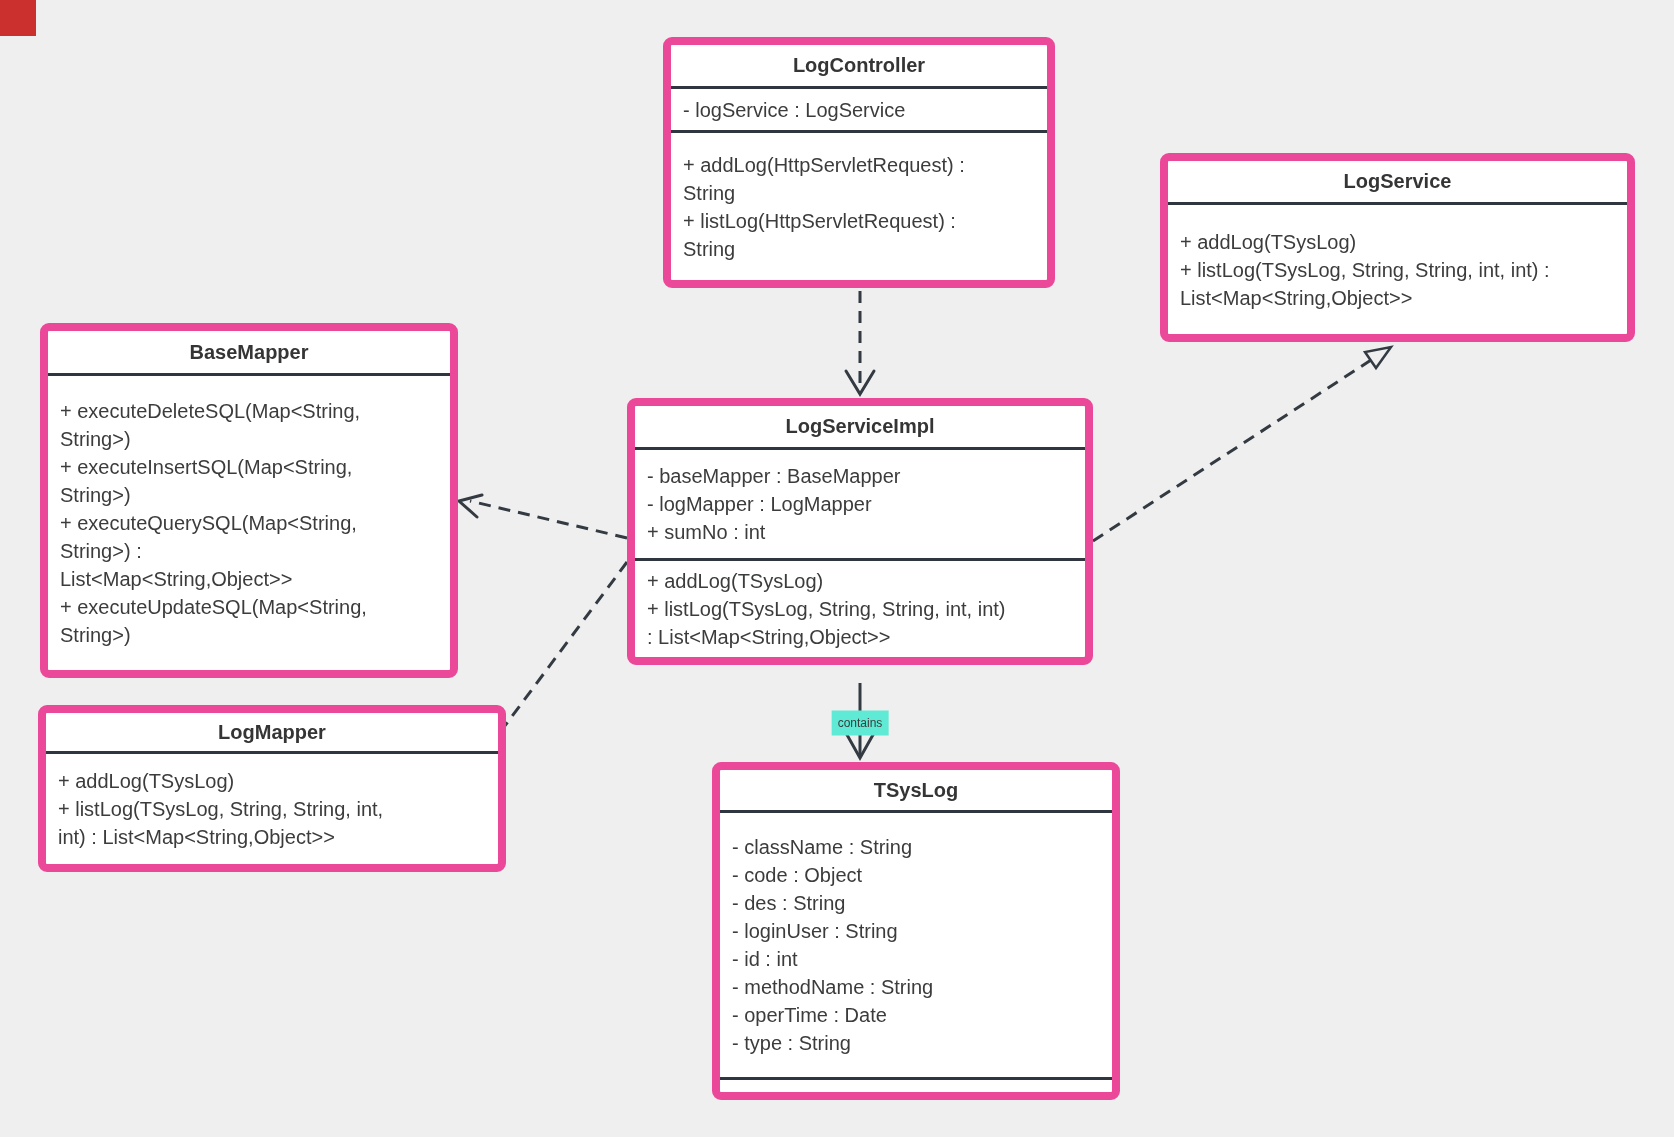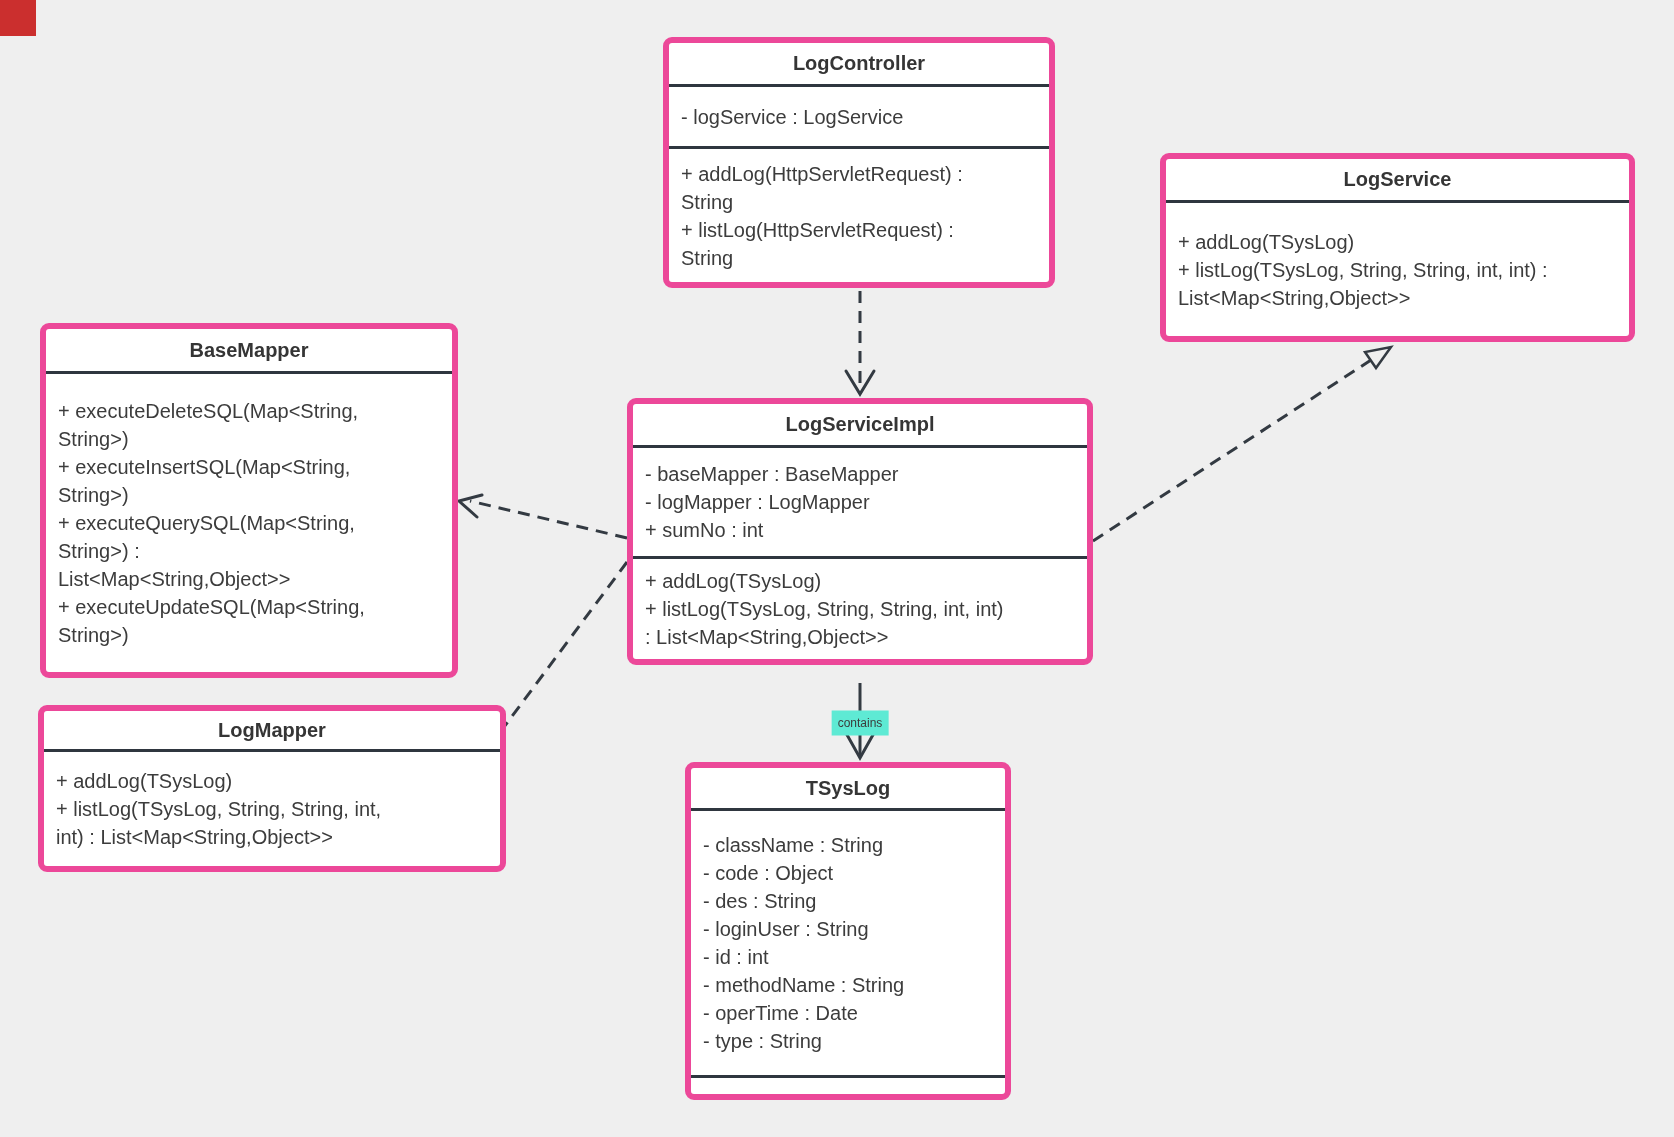--- a/index.html
+++ b/index.html
@@ -6,21 +6,21 @@
   body{
     width:1674px;height:1137px;overflow:hidden;
     background:#efefef;
     font-family:"Liberation Sans", sans-serif;
   }
   .canvas{position:relative;width:1674px;height:1137px;background:#efefef;}
   .arrow-layer{position:absolute;left:0;top:0;width:1674px;height:1137px;pointer-events:none;}
 
   .uml-class{
     position:absolute;background:#ffffff;
-    border:6px solid #ec4899;border-radius:9px;
+    border:8px solid #ec4899;border-radius:9px;
     box-sizing:border-box;display:flex;flex-direction:column;
     color:#3c3c3c;
   }
   .uml-title{
     flex:0 0 auto;display:flex;align-items:center;justify-content:center;
     font-size:20px;font-weight:bold;color:#353535;
   }
   .uml-comp{
     border-top:3px solid #2f363f;box-sizing:border-box;
     display:flex;flex-direction:column;justify-content:center;
@@ -60,21 +60,21 @@
 
     <path class="edge dashed" d="M627 562 L466 778"></path>
     <path class="edge-head" d="M463 763 L459 787 L481 777"></path>
 
     <path class="edge" d="M860 683 L860 755"></path>
     <path class="edge-head" d="M846 733 L860 758 L874 733"></path>
   </svg>
 
   <div class="uml-class" style="left:663px;top:37px;width:392px;height:251px">
     <div class="uml-title" style="height:41px">LogController</div>
-    <div class="uml-comp" style="height:62px">
+    <div class="uml-comp" style="height:44px">
       <div class="uml-line">- logService : LogService</div>
     </div>
     <div class="uml-comp" style="flex:1 1 auto">
       <div class="uml-line">+ addLog(HttpServletRequest) :</div>
       <div class="uml-line">String</div>
       <div class="uml-line">+ listLog(HttpServletRequest) :</div>
       <div class="uml-line">String</div>
     </div>
   </div>
 
@@ -118,21 +118,21 @@
 
   <div class="uml-class" style="left:38px;top:705px;width:468px;height:167px">
     <div class="uml-title" style="height:38px">LogMapper</div>
     <div class="uml-comp" style="flex:1 1 auto">
       <div class="uml-line">+ addLog(TSysLog)</div>
       <div class="uml-line">+ listLog(TSysLog, String, String, int,</div>
       <div class="uml-line">int) : List&lt;Map&lt;String,Object&gt;&gt;</div>
     </div>
   </div>
 
-  <div class="uml-class" style="left:685px;top:762px;width:326px;height:338px">
+  <div class="uml-class" style="left:712px;top:762px;width:408px;height:338px">
     <div class="uml-title" style="height:40px">TSysLog</div>
     <div class="uml-comp" style="height:267px">
       <div class="uml-line">- className : String</div>
       <div class="uml-line">- code : Object</div>
       <div class="uml-line">- des : String</div>
       <div class="uml-line">- loginUser : String</div>
       <div class="uml-line">- id : int</div>
       <div class="uml-line">- methodName : String</div>
       <div class="uml-line">- operTime : Date</div>
       <div class="uml-line">- type : String</div>

